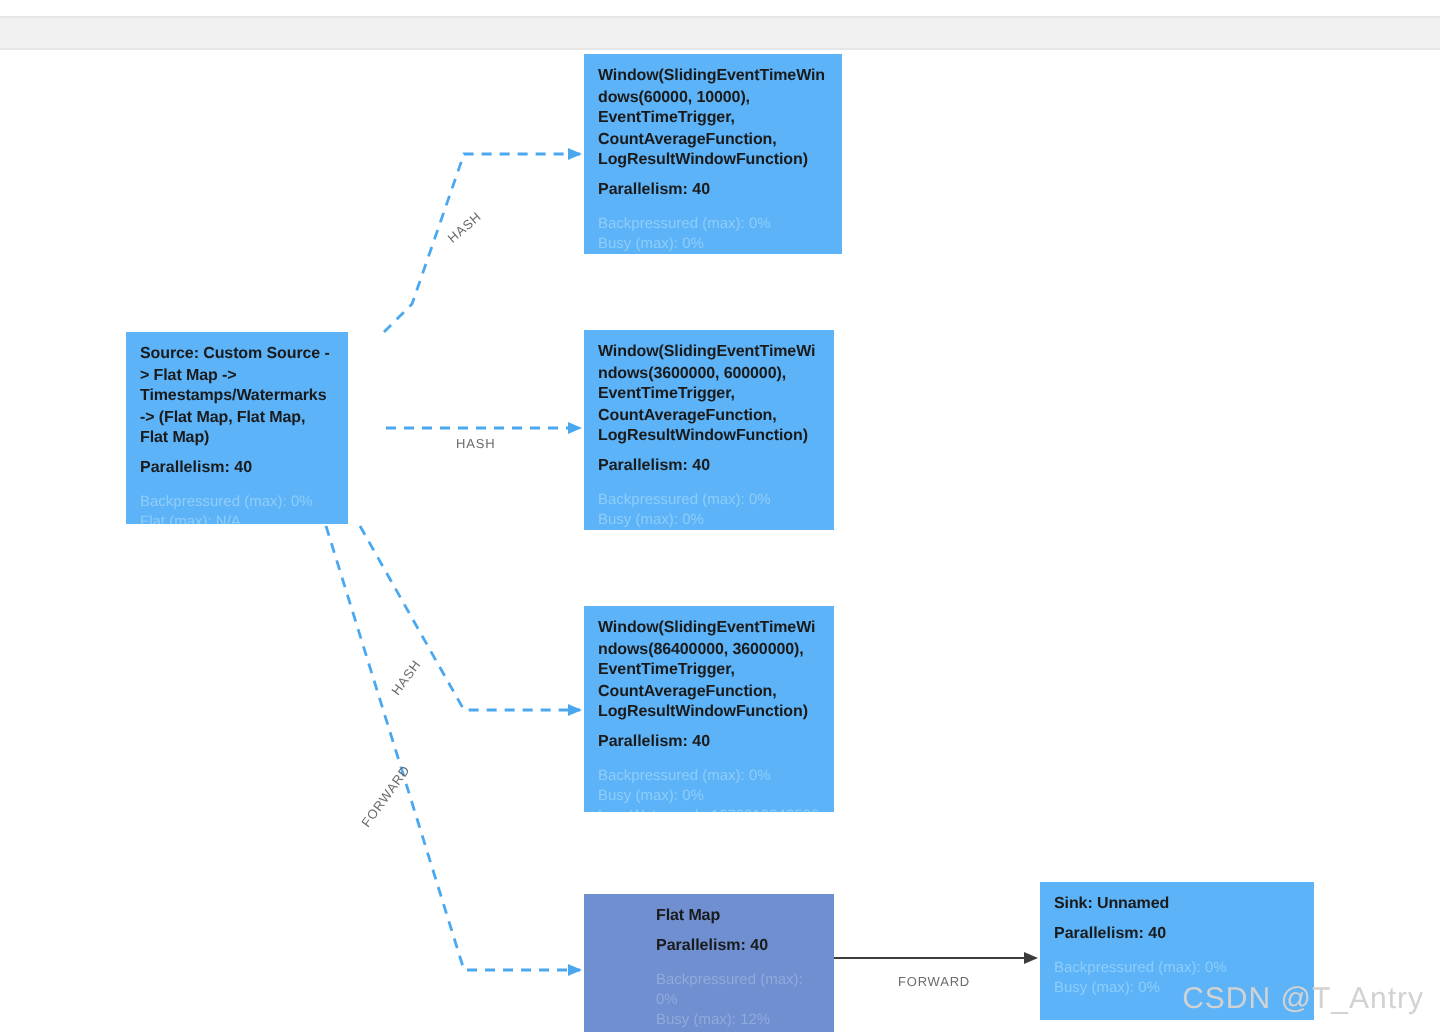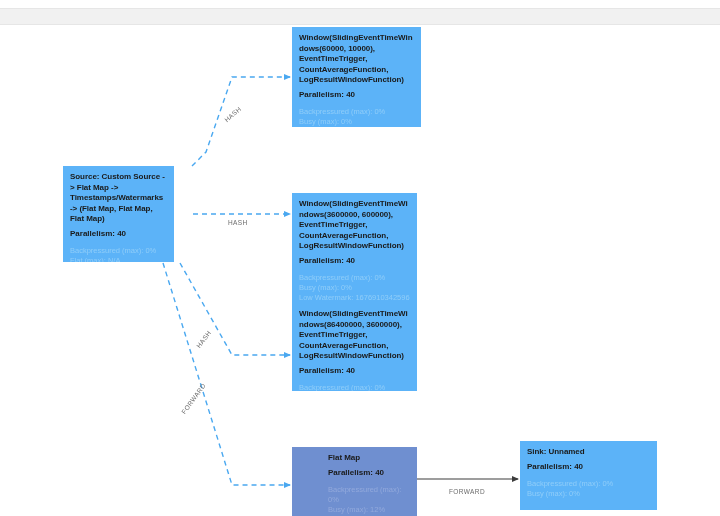--- a/index.html
+++ b/index.html
@@ -121,31 +121,31 @@
   <div class="node" style="left:292px; top:27px; width:129px; height:100px;">
     <div class="node-title">Window(SlidingEventTimeWindows(60000, 10000), EventTimeTrigger, CountAverageFunction, LogResultWindowFunction)</div>
     <div class="node-par">Parallelism: 40</div>
     <div class="node-metrics">
       <div>Backpressured (max): 0%</div>
       <div>Busy (max): 0%</div>
       <div>Low Watermark: 1676910342596</div>
     </div>
   </div>
 
-  <div class="node" style="left:292px; top:165px; width:125px; height:117px;margin-top:28px;">
+  <div class="node" style="left:292px; top:165px; width:125px; height:100px;">
     <div class="node-title">Window(SlidingEventTimeWindows(3600000, 600000), EventTimeTrigger, CountAverageFunction, LogResultWindowFunction)</div>
     <div class="node-par">Parallelism: 40</div>
     <div class="node-metrics">
       <div>Backpressured (max): 0%</div>
       <div>Busy (max): 0%</div>
       <div>Low Watermark: 1676910342596</div>
     </div>
   </div>
 
-  <div class="node" style="left:292px; top:303px; width:125px; height:88px;">
+  <div class="node" style="left:292px; top:303px; width:125px; height:103px;">
     <div class="node-title">Window(SlidingEventTimeWindows(86400000, 3600000), EventTimeTrigger, CountAverageFunction, LogResultWindowFunction)</div>
     <div class="node-par">Parallelism: 40</div>
     <div class="node-metrics">
       <div>Backpressured (max): 0%</div>
       <div>Busy (max): 0%</div>
       <div>Low Watermark: 1676910342596</div>
     </div>
   </div>
 
   <div class="node dim" style="left:292px; top:447px; width:125px; height:69px;">
@@ -169,14 +169,15 @@
   <div class="edge-label" style="left:223px; top:118px; transform: rotate(-41deg);">HASH</div>
 
   <div class="edge-label" style="left:228px; top:219px;">HASH</div>
 
   <div class="edge-label" style="left:195px; top:345px; transform: rotate(-54deg);">HASH</div>
 
   <div class="edge-label" style="left:180px; top:411px; transform: rotate(-54deg);">FORWARD</div>
 
   <div class="edge-label" style="left:449px; top:488px;">FORWARD</div>
 
+  <div id="watermark">CSDN @T_Antry</div>
 
 </div>
 
 </body></html>

